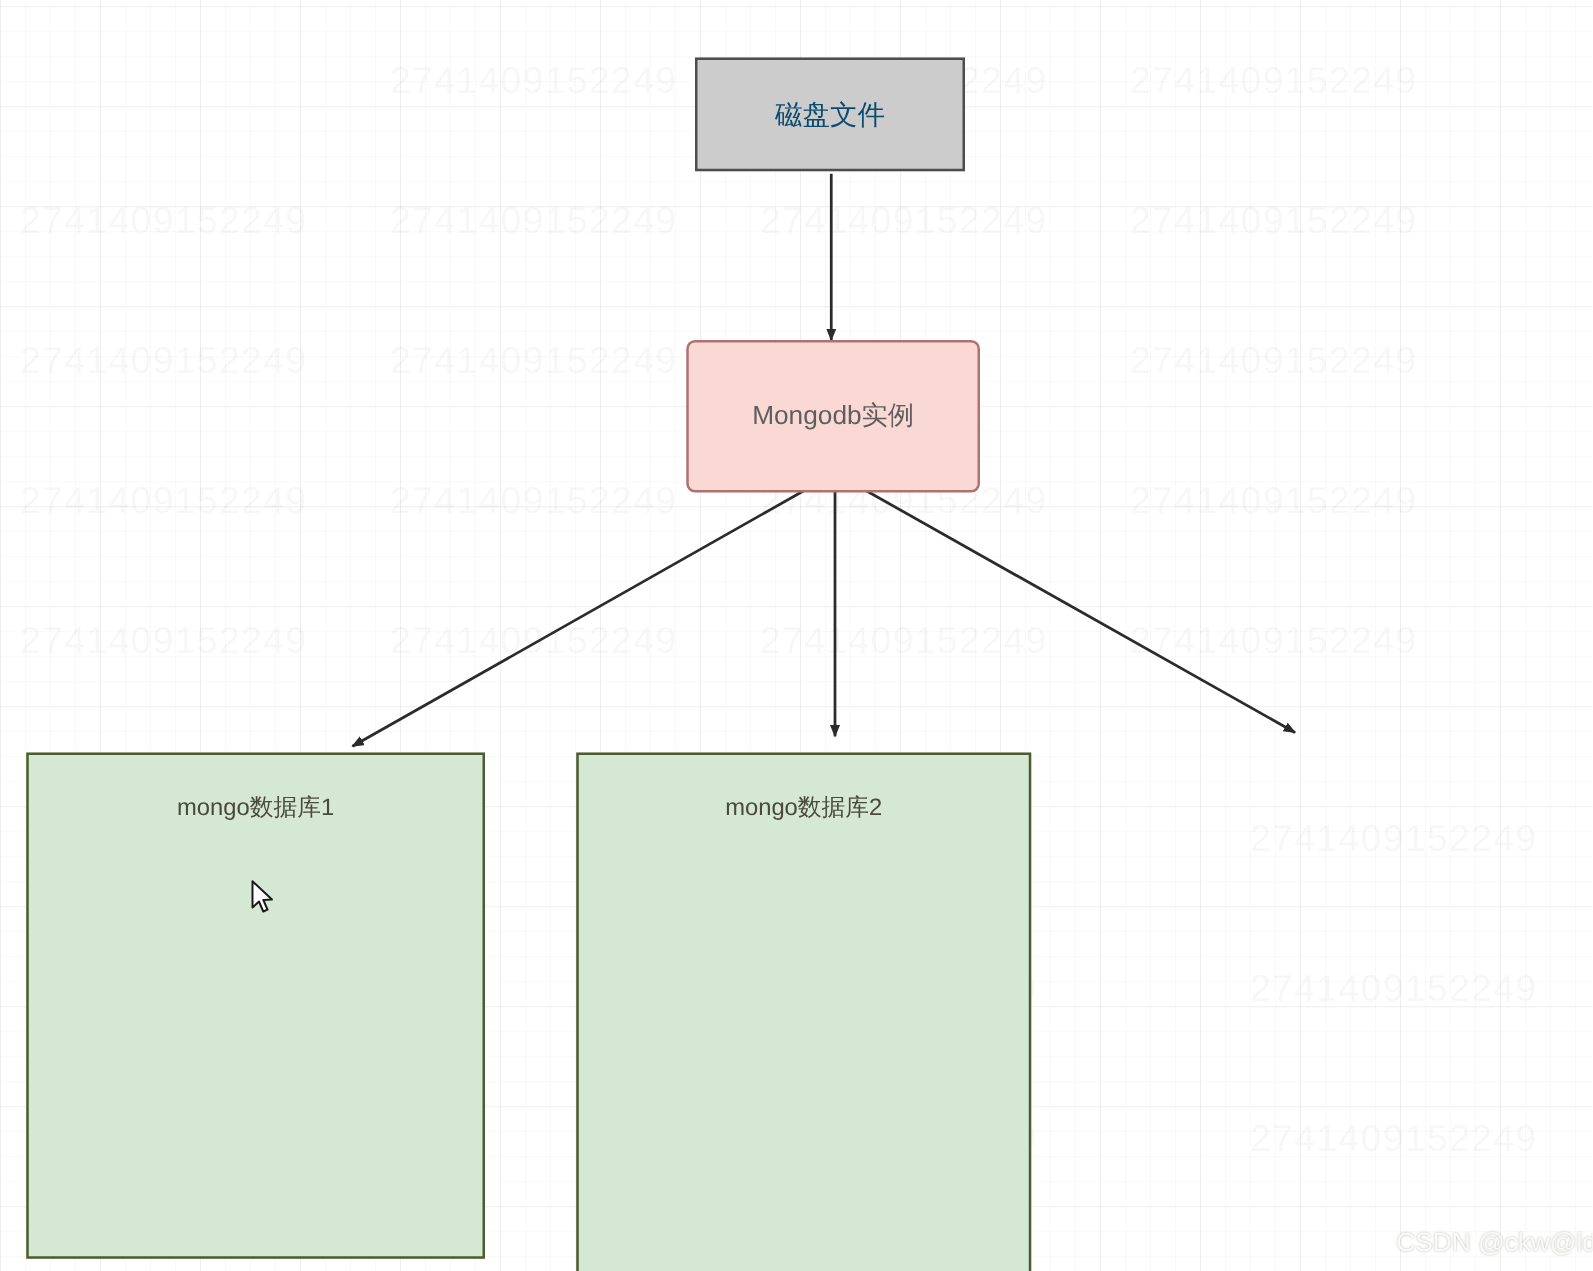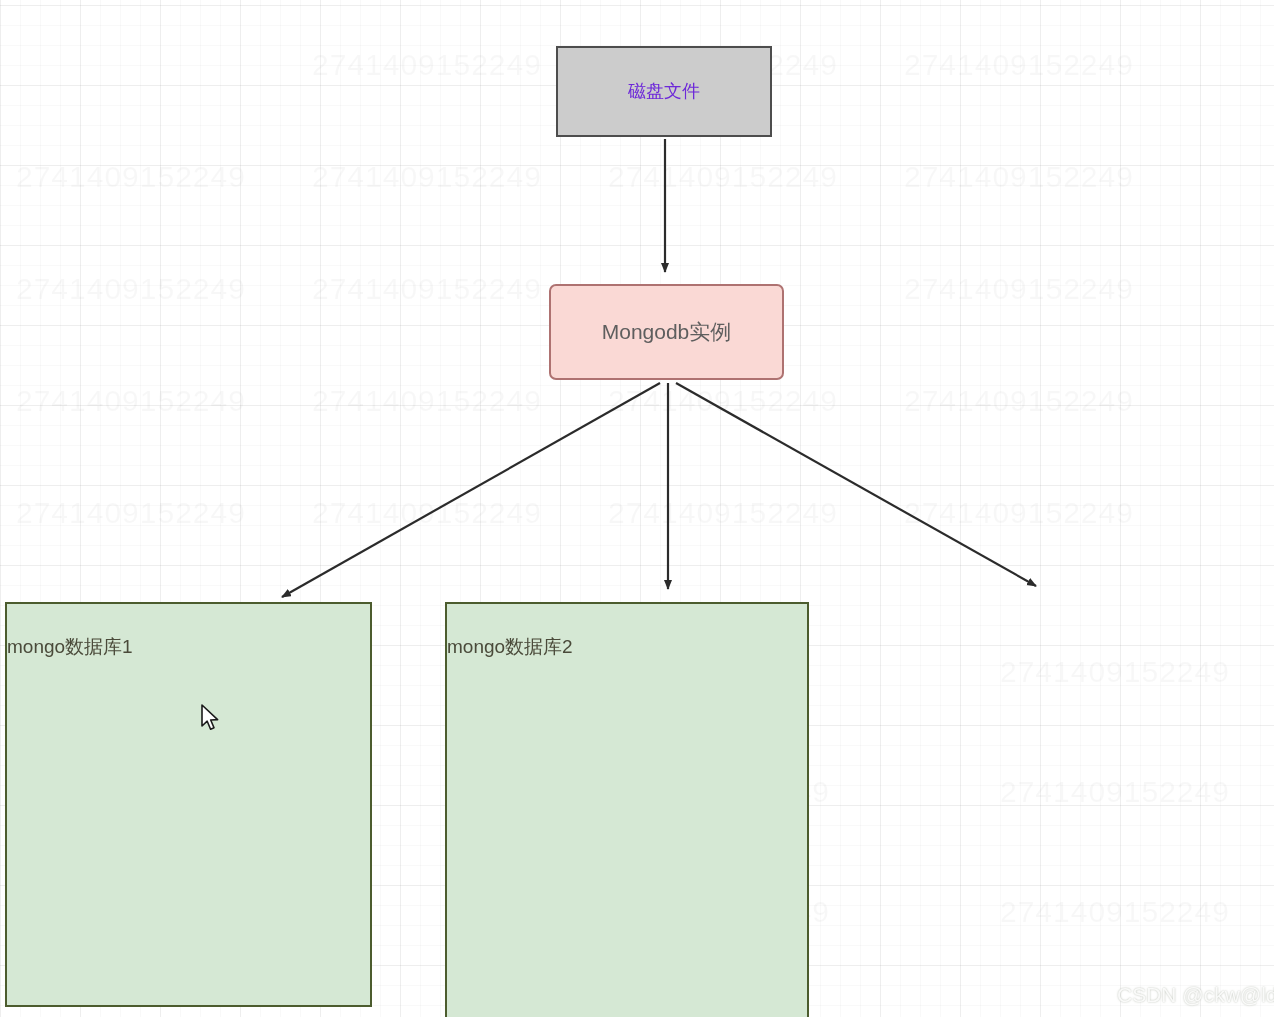--- a/index.html
+++ b/index.html
@@ -52,22 +52,22 @@
   
   .node {
     position: absolute;
     box-sizing: border-box;
     display: flex;
     align-items: center;
     justify-content: center;
     z-index: 3;
   }
   .node-label {
-    font-size: 18px;
-    color: #6d28d9;
+    font-size: 22px;
+    color: #0c4a6e;
     text-align: center;
     line-height: 1.35;
     white-space: nowrap;
   }
 
   .box-disk {
     background: #cccccc;
     border: 2px solid #4d4d4d;
   }
   .box-instance {
@@ -77,21 +77,22 @@
   }
   .box-instance .node-label {
     font-size: 21px;
     color: #5e5e5e;
   }
 
   .box-db {
     background: #d5e8d4;
     border: 2px solid #4c5c2e;
     align-items: flex-start;
-    justify-content: flex-start;
+    justify-content: center;
+    margin-left: 16px;
   }
   .box-db > .node-label {
     margin-top: 30px;
     font-size: 19px;
     color: #4a4a3a;
   }
 
   
   #edges {
     position: absolute;
@@ -169,21 +170,21 @@
 
     <line x1="668" y1="383" x2="668" y2="589" stroke="#2b2b2b" stroke-width="2.2" marker-end="url(#arrowhead)"></line>
 
     <line x1="676" y1="383" x2="1036" y2="586" stroke="#2b2b2b" stroke-width="2.2" marker-end="url(#arrowhead)"></line>
   </svg>
 
   <div class="node box-disk" style="left:556px; top:46px; width:216px; height:91px;">
     <div class="node-label">磁盘文件</div>
   </div>
 
-  <div class="node box-instance" style="left:549px; top:284px; width:235px; height:96px;">
+  <div class="node box-instance" style="left:549px; top:272px; width:235px; height:122px;">
     <div class="node-label">Mongodb实例</div>
   </div>
 
   <div class="node box-db" style="left:5px; top:602px; width:367px; height:405px;">
     <div class="node-label">mongo数据库1</div>
 
   </div>
 
   <div class="node box-db" style="left:445px; top:602px; width:364px; height:458px;">
     <div class="node-label">mongo数据库2</div>

